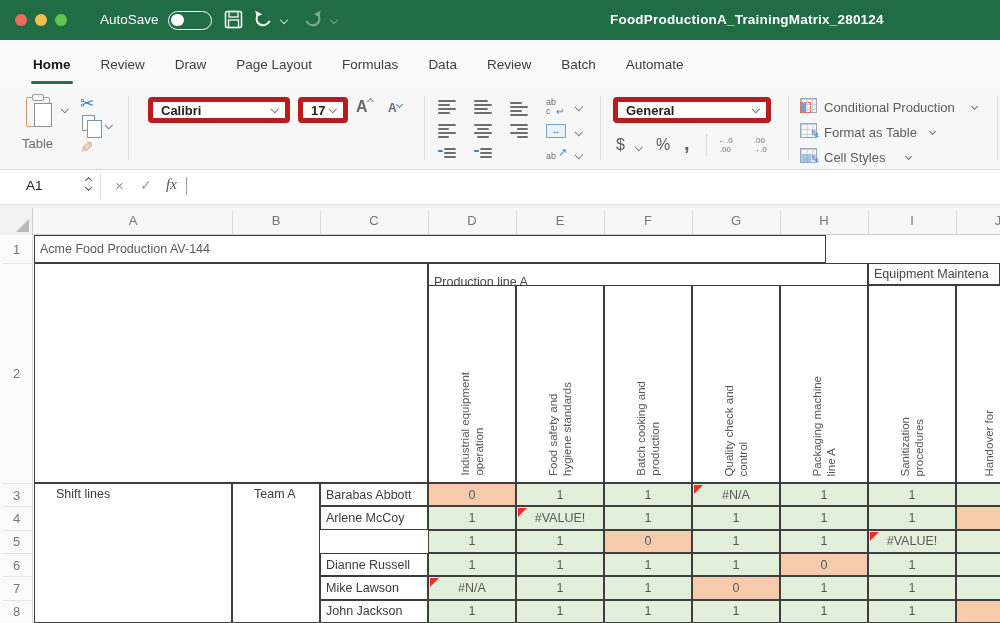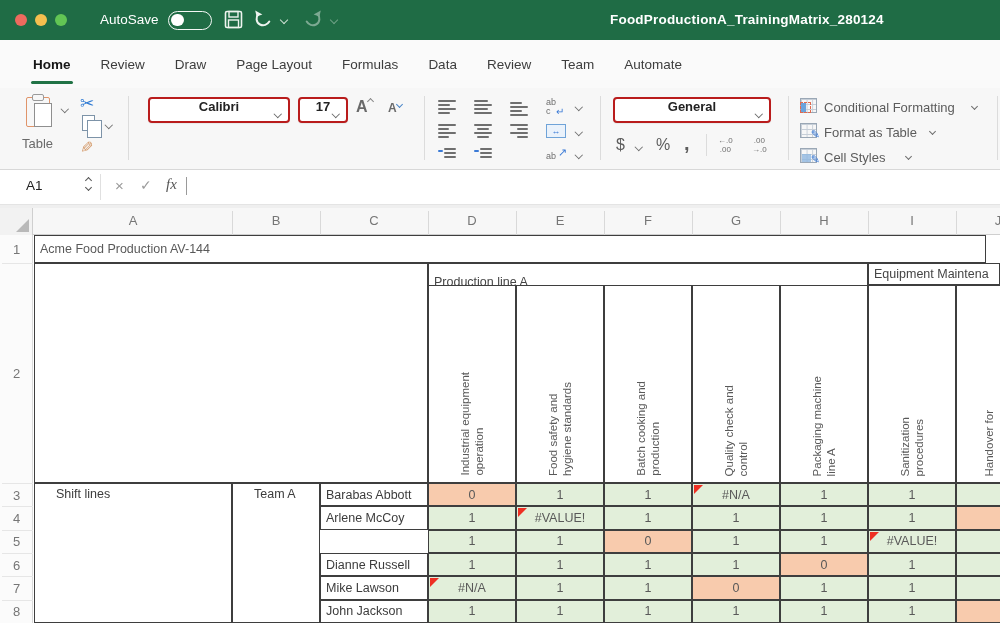--- a/index.html
+++ b/index.html
@@ -23,21 +23,21 @@
 
   
   .tabstrip { position:absolute; left:0; top:40px; width:1000px; height:48px; background:#fafafa; display:flex; align-items:center; gap:30px; padding-left:33px; }
   .tab { font-size:13.5px; color:#3d3d3d; position:relative; cursor:default; white-space:nowrap; }
   .tab.active { font-weight:700; color:#161616; }
   .tab.active::after { content:""; position:absolute; left:-2px; right:-2px; bottom:-12px; height:3px; background:#217346; border-radius:2px; }
 
   
   .ribbon { position:absolute; left:0; top:88px; width:1000px; height:82px; background:#f7f7f7; border-bottom:1px solid #d8d8d8; font-size:13px; color:#555; }
   .grp-div { position:absolute; top:8px; height:64px; width:1px; background:#dcdcdc; }
-  .rbox { position:absolute; background:#fff; border:2px solid #b91c1c; border-radius:4px; height:26px; display:flex; align-items:center; padding:0 8px; color:#222; font-size:13px; box-shadow:0 .5px 1px rgba(0,0,0,.06);flex-direction:column; }
+  .rbox { position:absolute; background:#fff; border:5px solid #b91c1c; border-radius:4px; height:26px; display:flex; align-items:center; padding:0 8px; color:#222; font-size:13px; box-shadow:0 .5px 1px rgba(0,0,0,.06); }
   .rbox .chev { margin-left:auto; color:#666; width:5.5px; height:5.5px; margin-top:-3px; }
   .rchev { color:#6e6e6e; width:5.5px; height:5.5px; position:absolute; }
   .ricon { position:absolute; color:#5d5d5d; }
   
   .clipboard-ico { position:absolute; left:26px; top:6px; width:30px; height:36px; }
   .clipboard-ico .board { position:absolute; left:0; top:3px; width:24px; height:30px; border:1.6px solid #e0946a; border-radius:2px; }
   .clipboard-ico .clip { position:absolute; left:6px; top:0; width:12px; height:7px; border:1.6px solid #9a9a9a; border-radius:2px; background:#f7f7f7; }
   .clipboard-ico .page { position:absolute; left:8px; top:9px; width:18px; height:24px; background:#fff; border:1.6px solid #8f8f8f; }
   .paste-label { position:absolute; left:22px; top:48px; color:#6a6a6a; font-size:13px; }
   .copy-ico { position:absolute; width:13px; height:16px; border:1.5px solid #7d93a8; background:#fff; }
@@ -136,21 +136,21 @@
   </div>
 
   <div class="tabstrip">
     <span class="tab active">Home</span>
     <span class="tab">Review</span>
     <span class="tab">Draw</span>
     <span class="tab">Page Layout</span>
     <span class="tab">Formulas</span>
     <span class="tab">Data</span>
     <span class="tab">Review</span>
-    <span class="tab">Team</span>
+    <span class="tab">Batch</span>
     <span class="tab">Automate</span>
   </div>
 
   <div class="ribbon">
     <div class="grp-div" style="left:128px;"></div>
     <div class="grp-div" style="left:424px;"></div>
     <div class="grp-div" style="left:600px;"></div>
     <div class="grp-div" style="left:788px;"></div>
     <div class="grp-div" style="left:997px;"></div>
 
@@ -261,21 +261,21 @@
     <div class="grp-div" style="left:706px; top:46px; height:22px;"></div>
     <span class="dec" style="left:718px; top:48px;">←.0
 .00</span>
     <span class="dec" style="left:752px; top:48px;">.00
 →.0</span>
 
     <span class="sgrid" style="top:10px;">
         <span class="blue"></span>
         <span class="red"></span>
       </span>
-    <span class="slabel" style="top:12px;">Conditional Formatting</span>
+    <span class="slabel" style="top:12px;">Conditional Production</span>
     <span class="chev schev" style="left:972px; top:16px;"></span>
     <span class="sgrid" style="top:35px;">
         <span class="pen">✎</span>
       </span>
     <span class="slabel" style="top:37px;">Format as Table</span>
     <span class="chev schev" style="left:930px; top:41px;"></span>
     <span class="sgrid" style="top:60px;">
         <span class="dots"></span>
         <span class="pen">✎</span>
       </span>
@@ -333,21 +333,21 @@
       <span class="rownum" style="top:376.3px;">8</span>
     <span class="rowline" style="top: 28px;"></span>
         <span class="rowline" style="top: 248px;"></span>
         <span class="rowline" style="top: 271.33px;"></span>
         <span class="rowline" style="top: 294.67px;"></span>
         <span class="rowline" style="top: 318px;"></span>
         <span class="rowline" style="top: 341.33px;"></span>
         <span class="rowline" style="top: 364.67px;"></span>
       </div>
     <div class="grid" id="grid">
-      <div class="cell a1text" style="left:34px; top:0; width:952px; height:28px;">Acme Food Production AV-144</div>
+      <div class="cell a1text" style="left:34px; top:0; width:792px; height:28px;">Acme Food Production AV-144</div>
       <div class="cell" style="left:34px; top:28px; width:394px; height:220px;"></div>
       <div class="cell bandtext" style="left:428px; top:28px; width:440px; height:38px;">Production line A</div>
       <div class="cell bandtext" style="left:868px; top:28px; width:132px; height:22px;">Equipment Maintena</div>
       <div class="cell vcell" style="left:428px; top:50px; width:88px; height:198px;">
           <span class="vtext">Industrial equipment
 operation</span>
         </div>
       <div class="cell vcell" style="left:516px; top:50px; width:88px; height:198px;">
           <span class="vtext">Food safety and
 hygiene standards</span>

